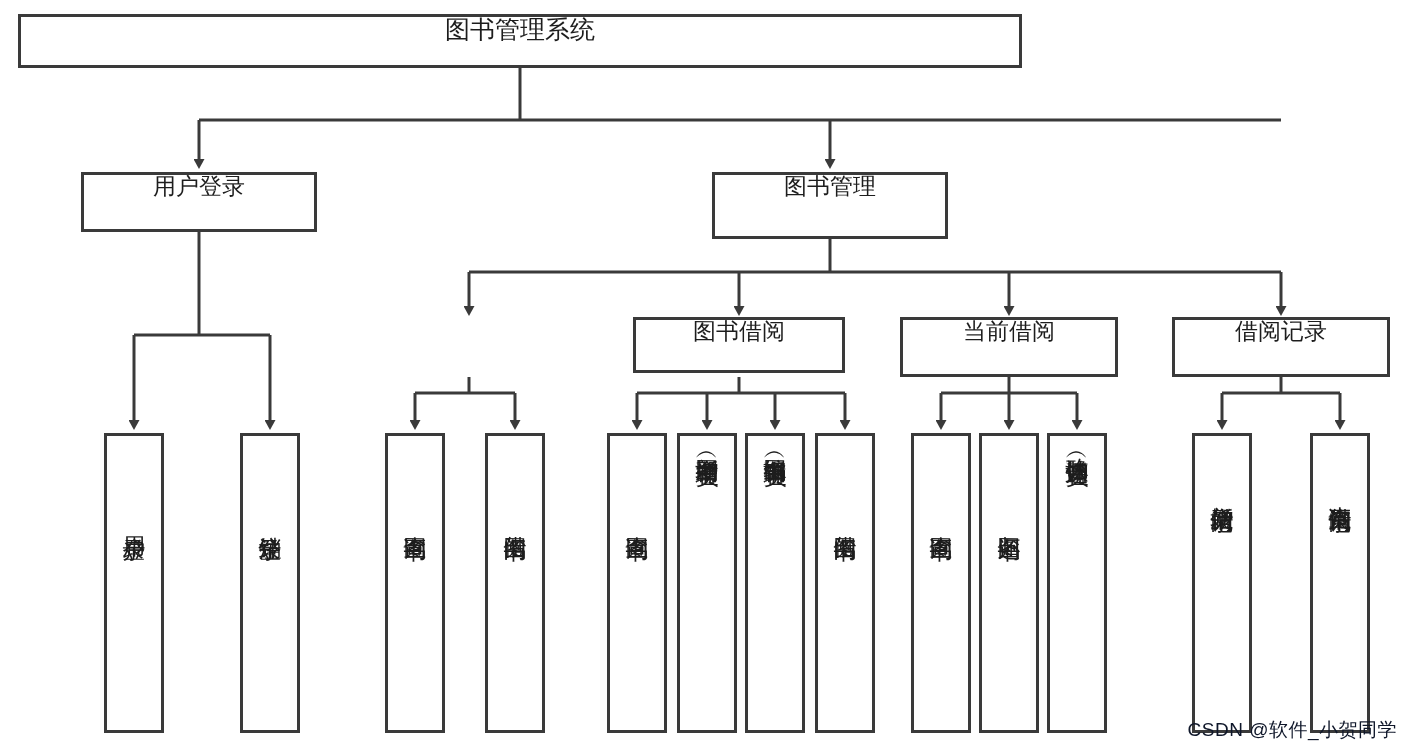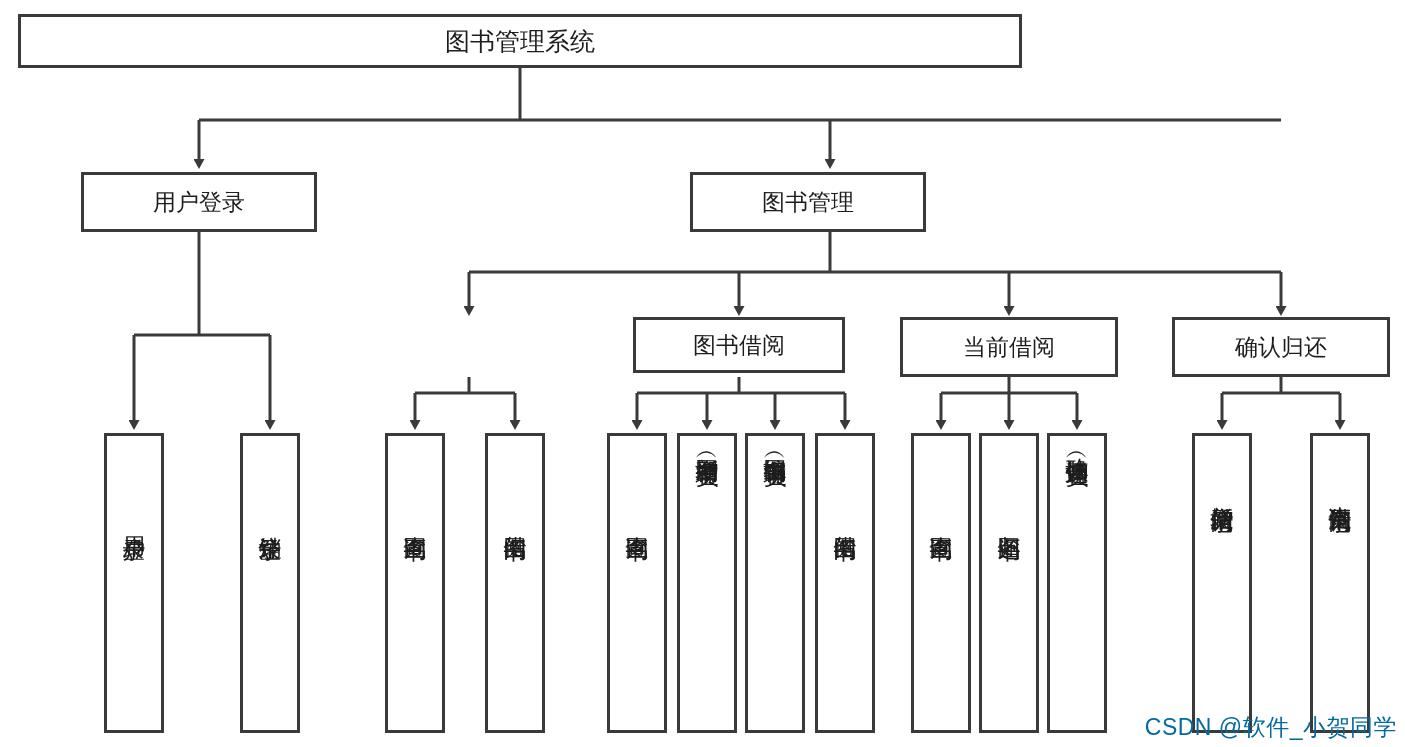--- a/index.html
+++ b/index.html
@@ -24,21 +24,20 @@
     top: 0;
     width: 1405px;
     height: 747px;
   }
   .node {
     position: absolute;
     box-sizing: border-box;
     border: 3px solid #3a3a3a;
     background: #ffffff;
     display: flex;
-    align-items: center;
     justify-content: center;
     color: #1d1d1d;
     z-index: 2;
   }
   .node-label {
     display: block;
     text-align: center;
     line-height: 1.0;
     white-space: nowrap;
   }
@@ -61,22 +60,22 @@
   .node.leaf.mid .node-label {
     padding-top: 78px;
   }
   .node.leaf.mid2 .node-label {
     padding-top: 48px;
   }
   .watermark {
     position: absolute;
     right: 8px;
     bottom: 4px;
-    font-size: 23px;
-    color: #0369a1;
+    font-size: 19px;
+    color: #0f172a;
     letter-spacing: 0.5px;
     z-index: 3;
     white-space: nowrap;
     margin-top: 25px;
   }
 </style>
 </head>
 <body>
 
 <div id="canvas">
@@ -131,32 +130,32 @@
     </g>
   </svg>
 
   <div class="node root" style="left:18px; top:14px; width:1004px; height:54px;">
     <span class="node-label">图书管理系统</span>
   </div>
 
   <div class="node lvl2" style="left:81px; top:172px; width:236px; height:60px;">
     <span class="node-label">用户登录</span>
   </div>
-  <div class="node lvl2" style="left:690px; top:172px; width:236px; height:60px;">
+  <div class="node lvl2" style="left:712px; top:172px; width:236px; height:67px;">
     <span class="node-label">图书管理</span>
   </div>
 
   <div class="node lvl3" style="left:633px; top:317px; width:212px; height:56px;">
     <span class="node-label">图书借阅</span>
   </div>
   <div class="node lvl3" style="left:900px; top:317px; width:218px; height:60px;">
     <span class="node-label">当前借阅</span>
   </div>
   <div class="node lvl3" style="left:1172px; top:317px; width:218px; height:60px;">
-    <span class="node-label">确认归还</span>
+    <span class="node-label">借阅记录</span>
   </div>
 
   <div class="node leaf mid" style="left:104px; top:433px; width:60px; height:300px;">
     <span class="node-label">用户登录</span>
   </div>
   <div class="node leaf mid" style="left:240px; top:433px; width:60px; height:300px;">
     <span class="node-label">注销登录</span>
   </div>
 
   <div class="node leaf mid" style="left:385px; top:433px; width:60px; height:300px;">

